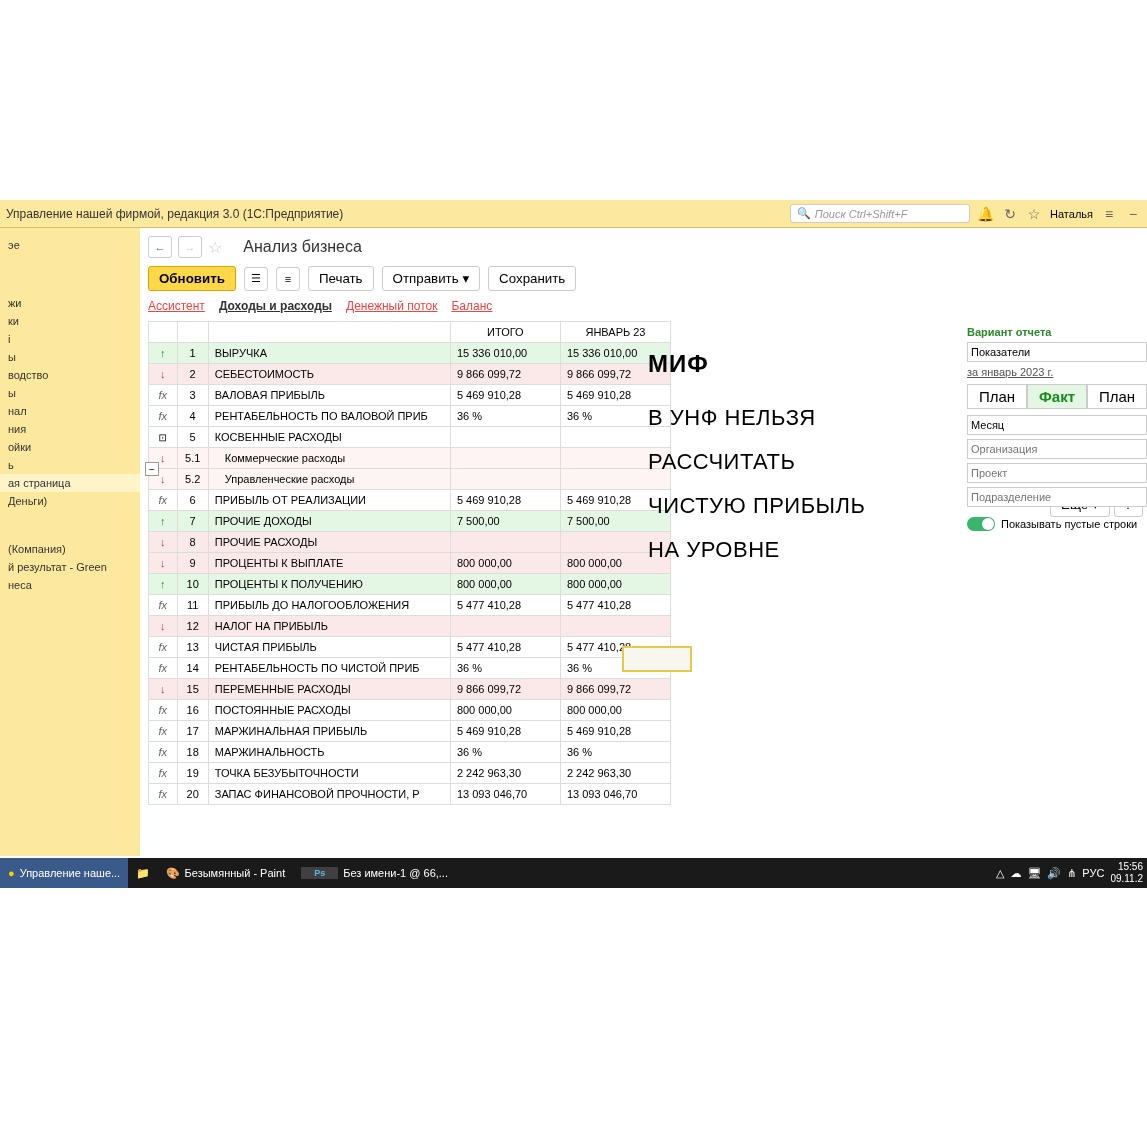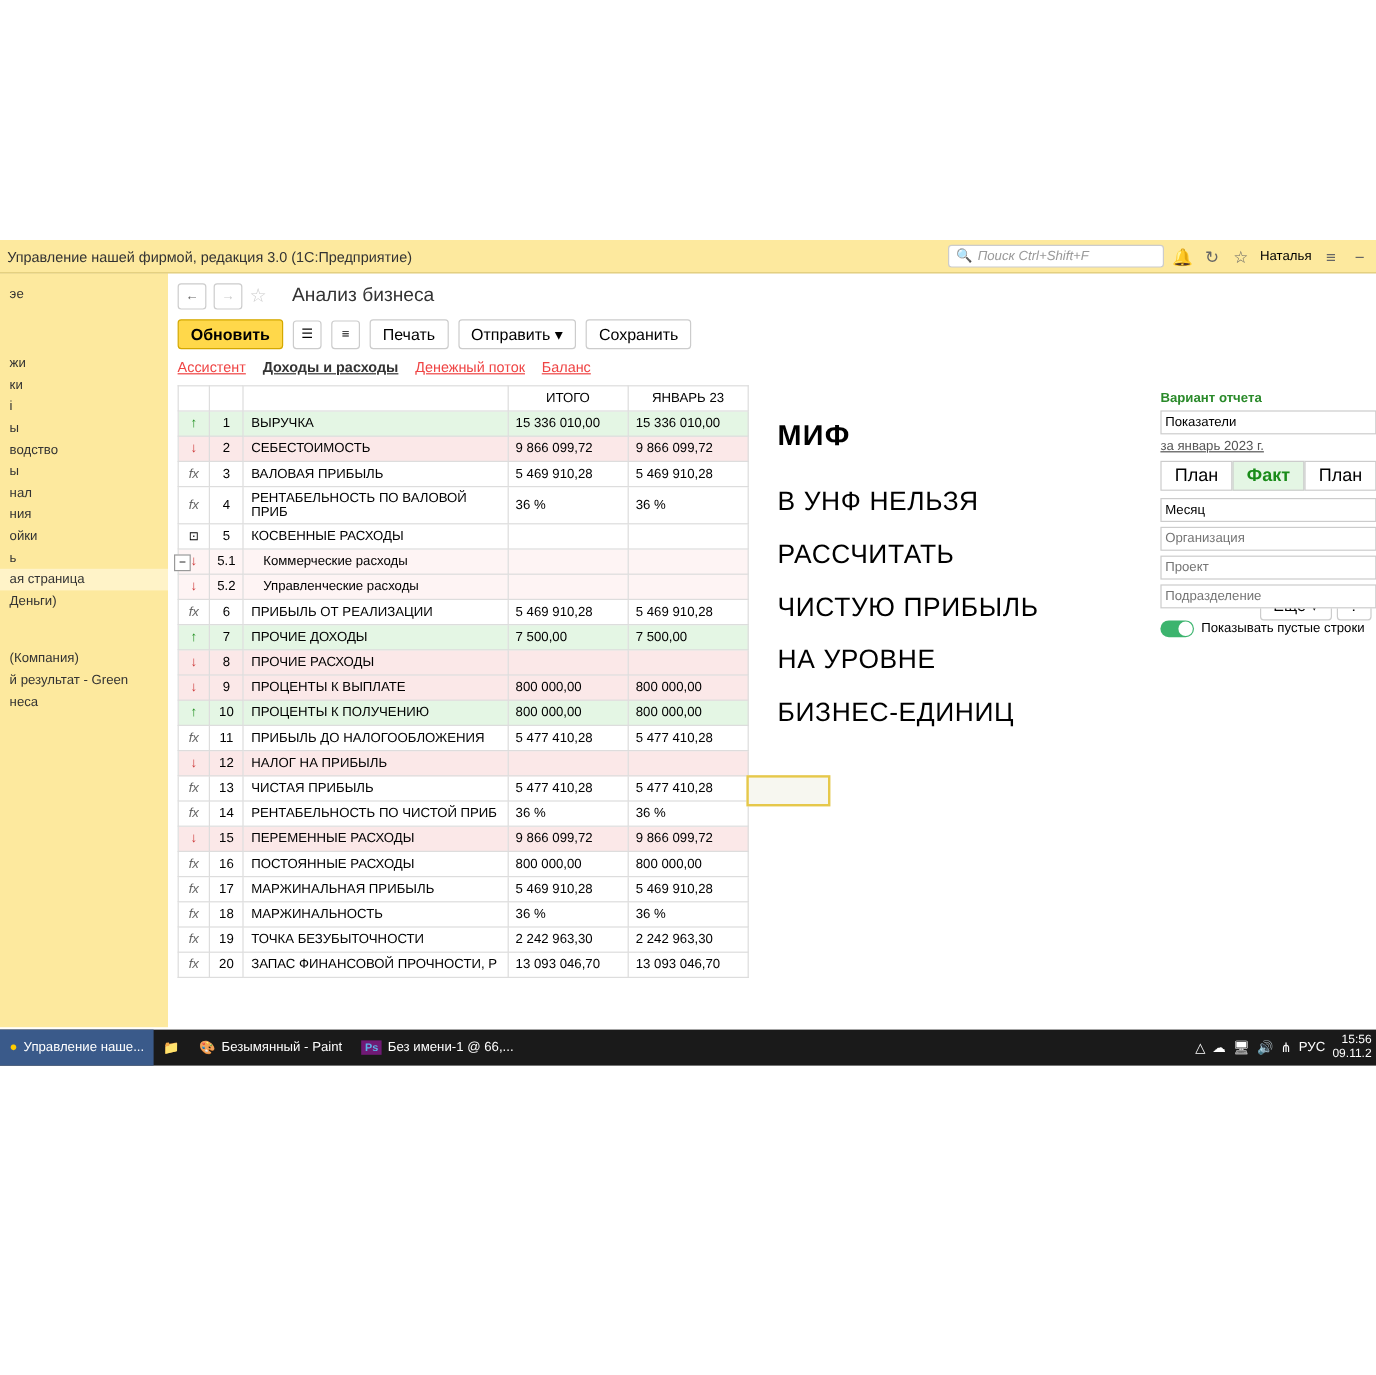--- a/index.html
+++ b/index.html
@@ -18,21 +18,21 @@
 .page-title { font-size: 16px; color: #333; margin-left: 15px; }
 .star { color: #ccc; font-size: 16px; }
 .toolbar { display: flex; align-items: center; gap: 8px; margin-bottom: 8px; }
 .btn-update { background: #ffd84a; border: 1px solid #d4a800; padding: 4px 10px; border-radius: 3px; font-weight: bold; cursor: pointer; }
 .btn { background: #fff; border: 1px solid #ccc; padding: 4px 10px; border-radius: 3px; cursor: pointer; }
 .btn-ico { width: 24px; height: 24px; border: 1px solid #ccc; border-radius: 3px; display:flex;align-items:center;justify-content:center;cursor:pointer; }
 .tabs { display: flex; gap: 14px; margin-bottom: 8px; font-size: 12px; }
 .tabs a { color: #ef4444; text-decoration: underline; cursor: pointer; }
 .tabs a.active { color: #333; font-weight: bold; text-decoration: underline; }
 .main-row { display: flex; gap: 0; }
-.grid-wrap { width: 476px; }
+.grid-wrap { width: 523px; }
 table.grid { border-collapse: collapse; width: 100%; font-size: 11px; }
 table.grid th, table.grid td { border: 1px solid #ddd; padding: 3px 6px; height: 21px; }
 table.grid th { background: #fff; font-weight: normal; text-align: center; }
 .col-ind { width: 26px; text-align: center; }
 .col-num { width: 20px; text-align: center; }
 .col-label { width: 220px; }
 .col-val { width: 100px; text-align: left; }
 .row-green { background: #e4f6e4; }
 .row-pink { background: #fbe8e8; }
 .row-sub { background: #fef4f4; }
@@ -311,21 +311,20 @@
 <div class="collapse-btn">−</div>
 
 <div class="highlight-box"></div>
 
 <div class="myth">
   <div class="h">МИФ</div>
   <div class="line">В УНФ НЕЛЬЗЯ</div>
   <div class="line">РАССЧИТАТЬ</div>
   <div class="line">ЧИСТУЮ ПРИБЫЛЬ</div>
   <div class="line">НА УРОВНЕ</div>
-  <div class="line">БИЗНЕС-ЕДИНИЦ</div>
 </div>
 
 <div class="rpanel">
   <div class="hdr">Вариант отчета</div>
   <input class="txt" value="Показатели" style="">
   <span class="period">за январь 2023 г.</span>
   <div class="seg">
     <div class="s">План</div>
     <div class="s active">Факт</div>
     <div class="s">План</div>
@@ -346,21 +345,21 @@
     <span>Управление наше...</span>
   </div>
   <div class="tb-item">
       <span>📁</span>
     </div>
   <div class="tb-item">
     <span>🎨</span>
     <span>Безымянный - Paint</span>
   </div>
   <div class="tb-item">
-    <span style="background:#701a75;color:#5cb5e8;padding:1px 3px;font-size:9px;font-weight:bold;">Ps</span>
+    <span style="background:#404040;color:#5cb5e8;padding:1px 13px;font-size:9px;font-weight:bold;">Ps</span>
     <span>Без имени-1 @ 66,...</span>
   </div>
   <div class="tb-right">
     <span>△</span>
     <span>☁</span>
     <span>🖥</span>
     <span>🔊</span>
     <span>⋔</span>
     <span>РУС</span>
     <div class="tb-time">

